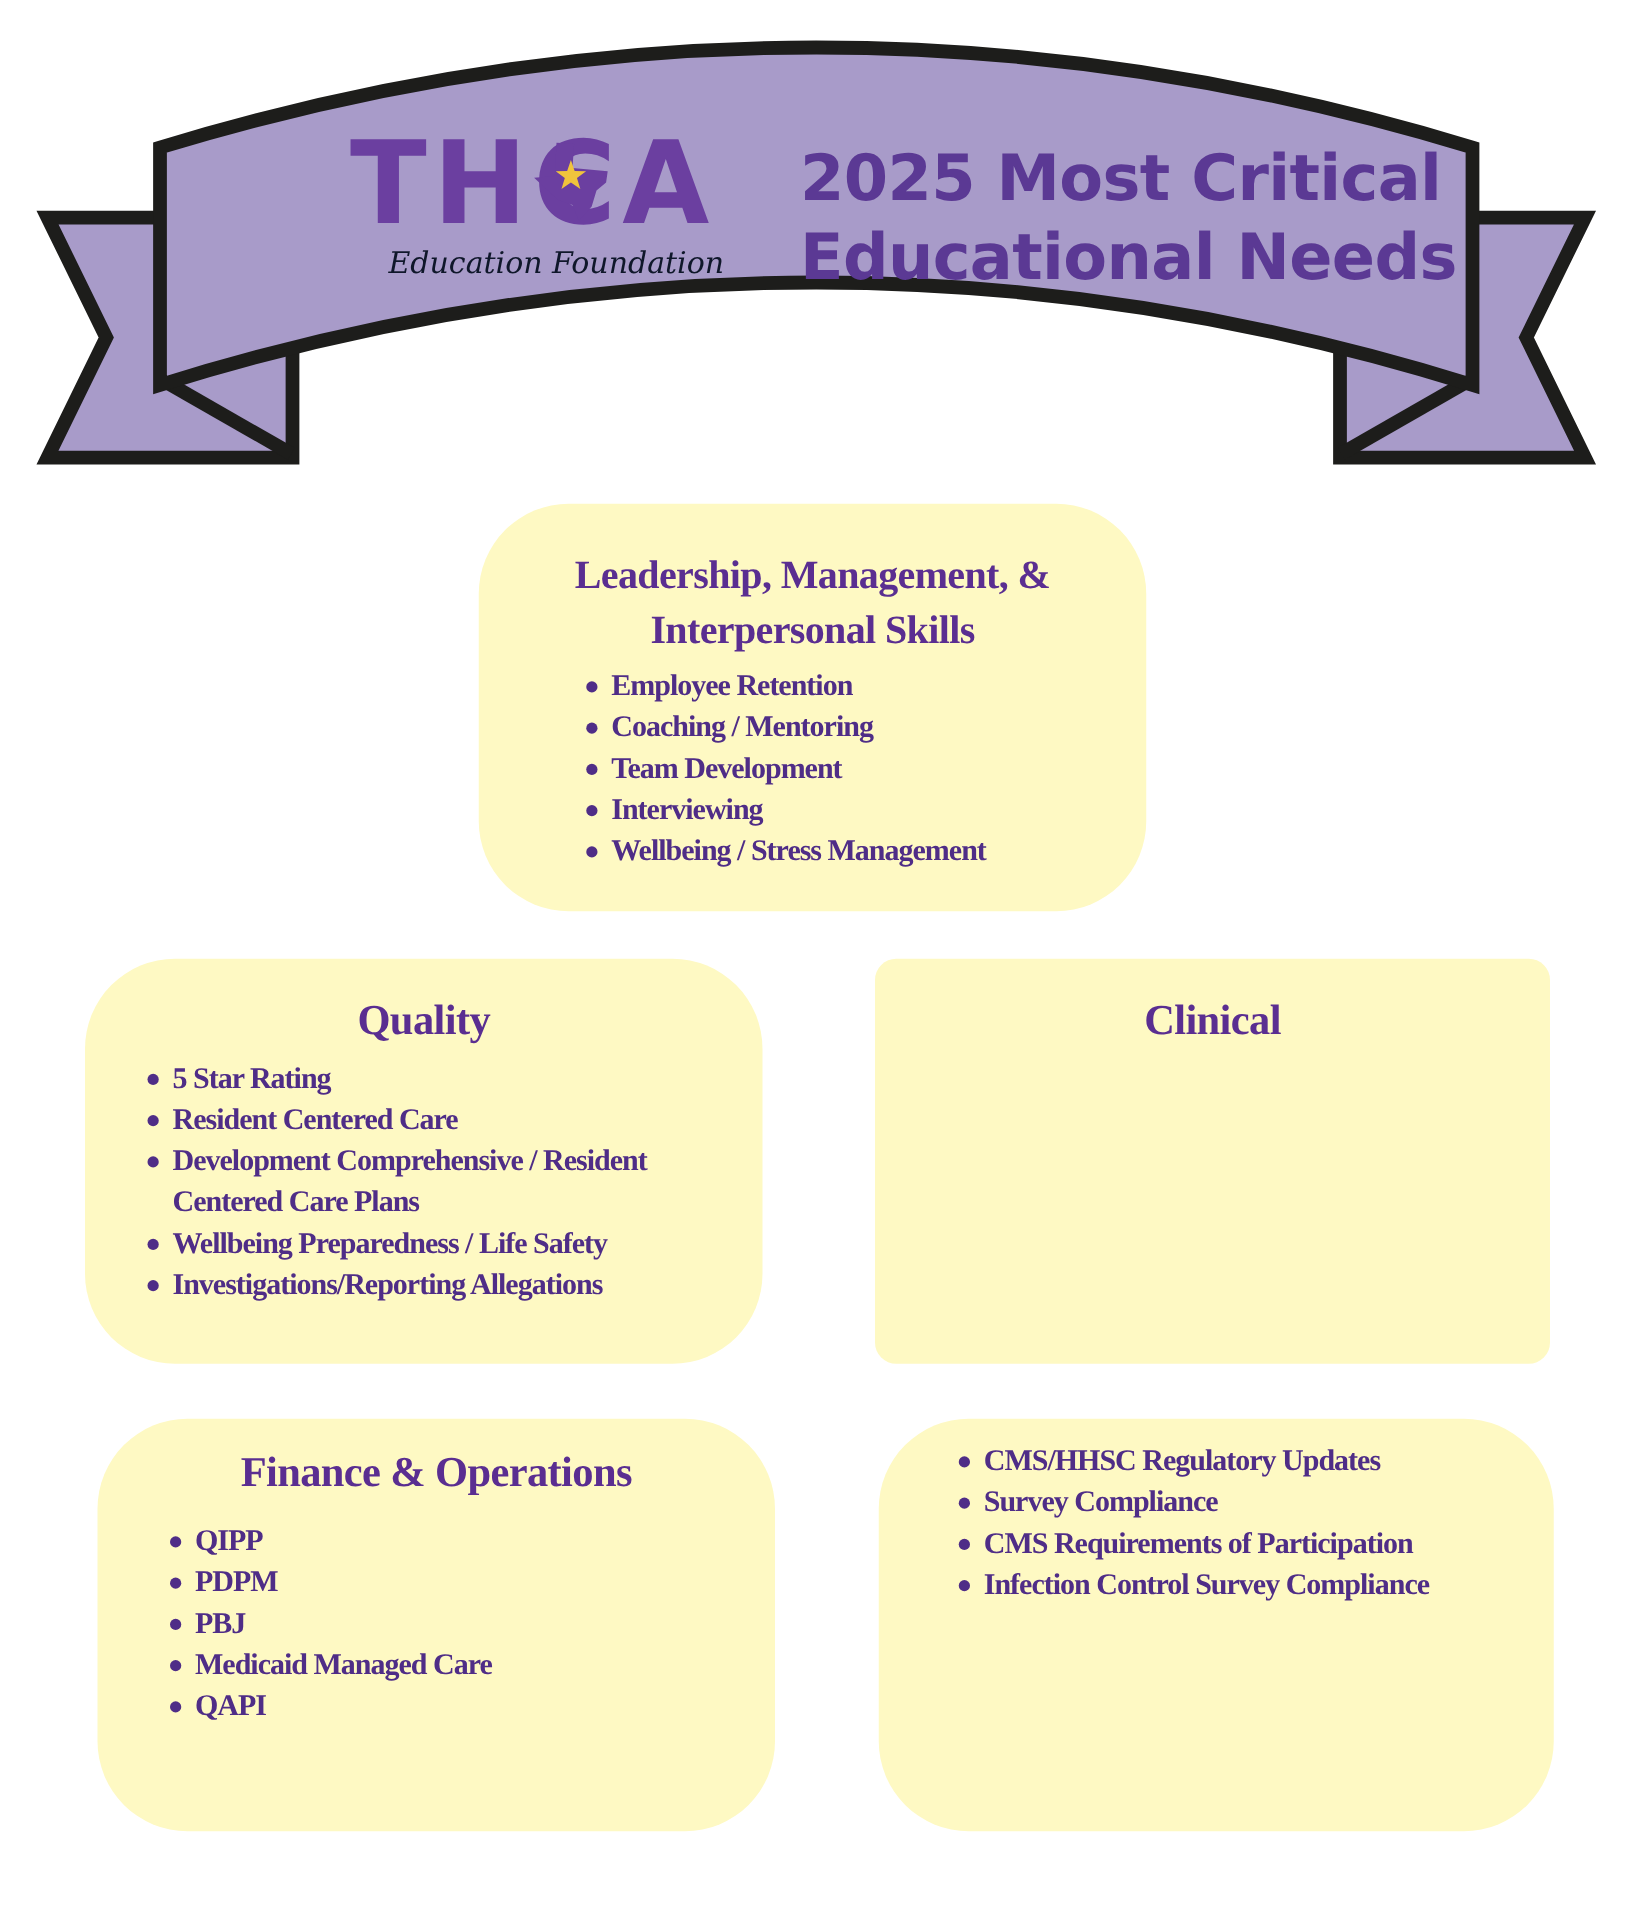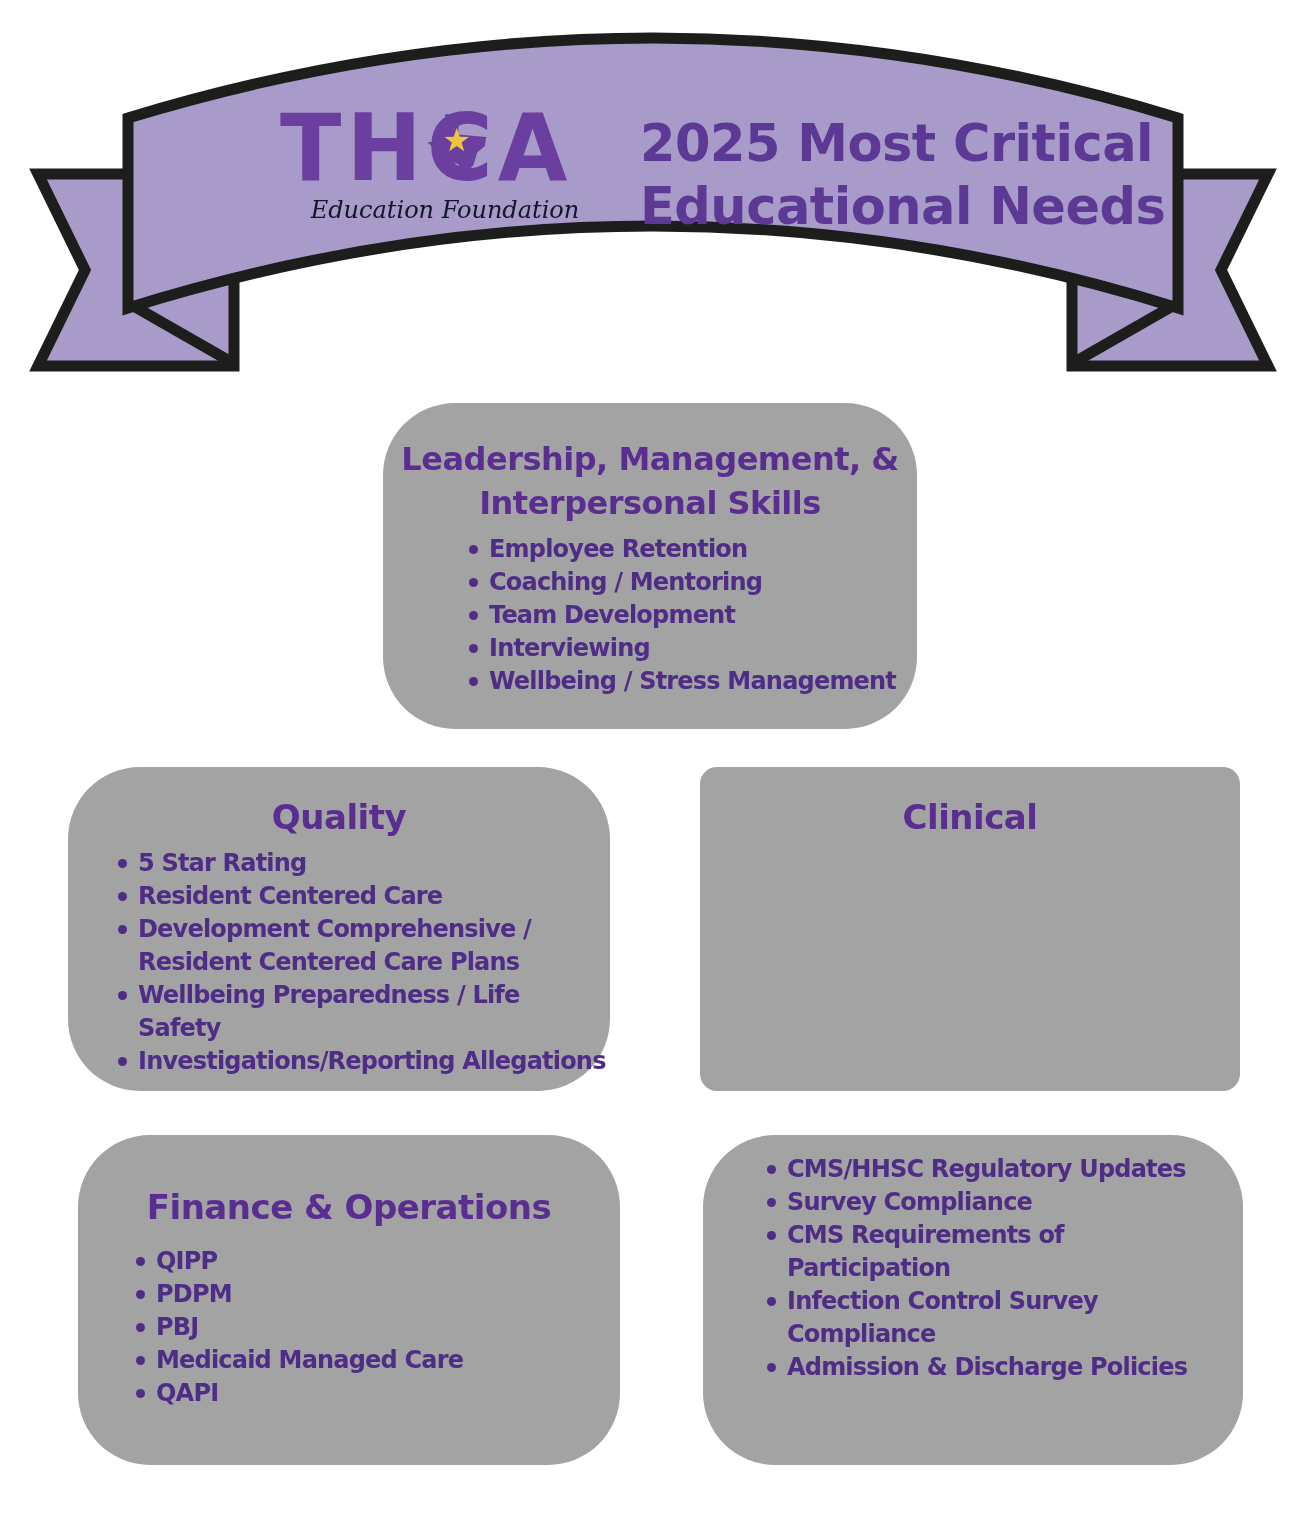--- a/index.html
+++ b/index.html
@@ -15,33 +15,33 @@
             transform:scaleY(1.02);transform-origin:left top;}
   .texas{position:absolute;left:146px;top:12px;width:64px;height:64px;}
   .logo-sub{margin-top:4px;width:330px;text-align:center;
             font-family:"DejaVu Serif","Liberation Serif",serif;font-style:italic;
             font-size:24px;color:#0f172a;white-space:nowrap;}
 
   .banner-title{position:absolute;left:640px;top:112px;font-size:51px;font-weight:bold;
                 color:#5b3994;line-height:63px;letter-spacing:-0.5px;white-space:nowrap;}
 
   
-  .card{position:absolute;background:#a3a3a3;border-radius:72px;box-sizing:border-box;}
+  .card{position:absolute;background:#fef9c3;border-radius:72px;box-sizing:border-box;font-family:Liberation Serif, serif;}
   .card-leadership{left:383px;top:403px;width:534px;height:326px;}
   .card-quality   {left:68px; top:767px;width:542px;height:324px;}
   .card-clinical  {left:700px;top:767px;width:540px;height:324px;border-radius:17px;}
   .card-finance   {left:78px; top:1135px;width:542px;height:330px;}
   .card-legal     {left:703px;top:1135px;width:540px;height:330px;}
 
   .card-title{margin:0;text-align:center;color:#5a2e91;font-weight:bold;letter-spacing:-0.5px;}
   .card-leadership .card-title{padding-top:34px;font-size:32px;line-height:44px;}
   .card-quality .card-title,
   .card-clinical .card-title{padding-top:30px;font-size:34px;line-height:40px;}
   .card-finance .card-title,
-  .card-legal .card-title{padding-top:52px;font-size:34px;line-height:40px;}
+  .card-legal .card-title{padding-top:24px;font-size:34px;line-height:40px;}
   .tl{display:block;}
 
   .card-list{list-style:none;padding:0;color:#4f2d87;font-size:24px;font-weight:bold;
              letter-spacing:-0.8px;line-height:33px;}
   .card-leadership .card-list{margin:8px 0 0 84px;width:436px;}
   .card-quality    .card-list{margin:10px 0 0 48px;width:492px;}
   .card-clinical   .card-list{margin:34px 0 0 52px;width:478px;}
   .card-finance    .card-list{margin:18px 0 0 56px;width:470px;}
   .card-legal      .card-list{margin:18px 0 0 62px;width:466px;}
 
@@ -127,17 +127,16 @@
       <li>QAPI</li>
     </ul>
   </section>
 
   <section class="card card-legal">
     <ul class="card-list">
       <li>CMS/HHSC Regulatory Updates</li>
       <li>Survey Compliance</li>
       <li>CMS Requirements of Participation</li>
       <li>Infection Control Survey Compliance</li>
-      <li>Admission &amp; Discharge Policies</li>
     </ul>
   </section>
 
 </div>
 
 </body></html>

